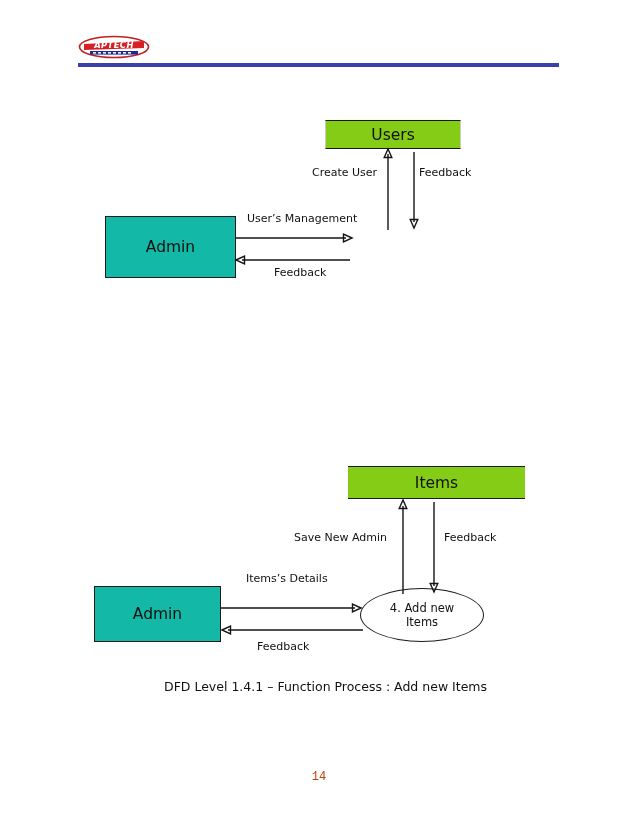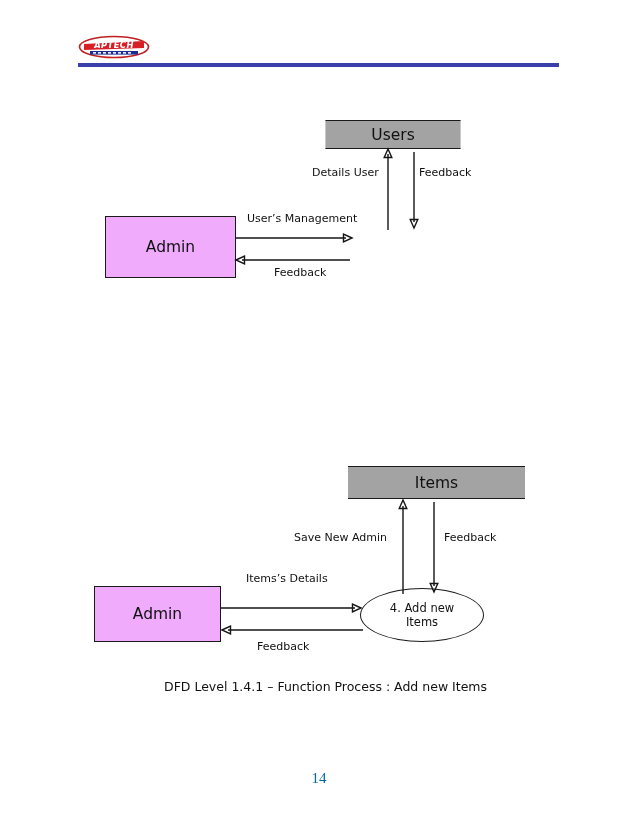--- a/index.html
+++ b/index.html
@@ -72,39 +72,39 @@
     background: #3b3fa8;
   }
 
   
   .diagram {
     position: absolute;
   }
   .node-rect {
     position: absolute;
     border: 1.4px solid #1a1a1a;
-    background: #f0abfc;
+    background: #14b8a6;
     box-sizing: border-box;
     display: flex;
     align-items: center;
     justify-content: center;
   }
   .node-rect .node-label {
     font-size: 15.5px;
     color: #111111;
     font-family: "DejaVu Sans", sans-serif;
   }
 
   
   .datastore {
     position: absolute;
     box-sizing: border-box;
     border-top: 1.4px solid #1a1a1a;
     border-bottom: 1.4px solid #1a1a1a;
-    background: #a3a3a3;
+    background: #84cc16;
     display: flex;
     align-items: center;
     justify-content: center;
   }
   .datastore .node-label {
     font-size: 15.5px;
     color: #111111;
   }
   
   .datastore.boxed {
@@ -145,23 +145,23 @@
     white-space: nowrap;
     font-family: "DejaVu Sans", sans-serif;
   }
 
   .page-number {
     position: absolute;
     left: 0;
     top: 770px;
     width: 638px;
     text-align: center;
-    font-family: Liberation Serif, serif;
-    font-size: 15px;
-    color: #0369a1;
+    font-family: Liberation Mono, monospace;
+    font-size: 12px;
+    color: #c2410c;
   }
 
   svg.arrows {
     position: absolute;
     left: 0; top: 0;
     overflow: visible;
     pointer-events: none;
   }
   svg.arrows line, svg.arrows path {
     stroke: #141414;
@@ -227,21 +227,21 @@
         <line x1="236" y1="238" x2="346" y2="238"></line>
         <path d="M352 238 L343.5 234.2 L343.5 241.8 Z" fill="#141414" stroke="none"></path>
       </g>
 
       <g>
         <line x1="350" y1="260" x2="242" y2="260"></line>
         <path d="M236 260 L244.5 256.2 L244.5 263.8 Z" fill="#141414" stroke="none"></path>
       </g>
     </svg>
 
-    <div class="flow-label" style="left:312px; top:166px;">Details User</div>
+    <div class="flow-label" style="left:312px; top:166px;">Create User</div>
     <div class="flow-label" style="left:419px; top:166px;">Feedback</div>
     <div class="flow-label" style="left:247px; top:212px;">User’s Management</div>
     <div class="flow-label" style="left:274px; top:266px;">Feedback</div>
 
   </div>
 
   <div class="diagram" style="left:0; top:0; width:538px; height:720px;">
 
     <div class="datastore" style="left:348px; top:466px; width:177px; height:33px;">
       <span class="node-label">Items</span>

